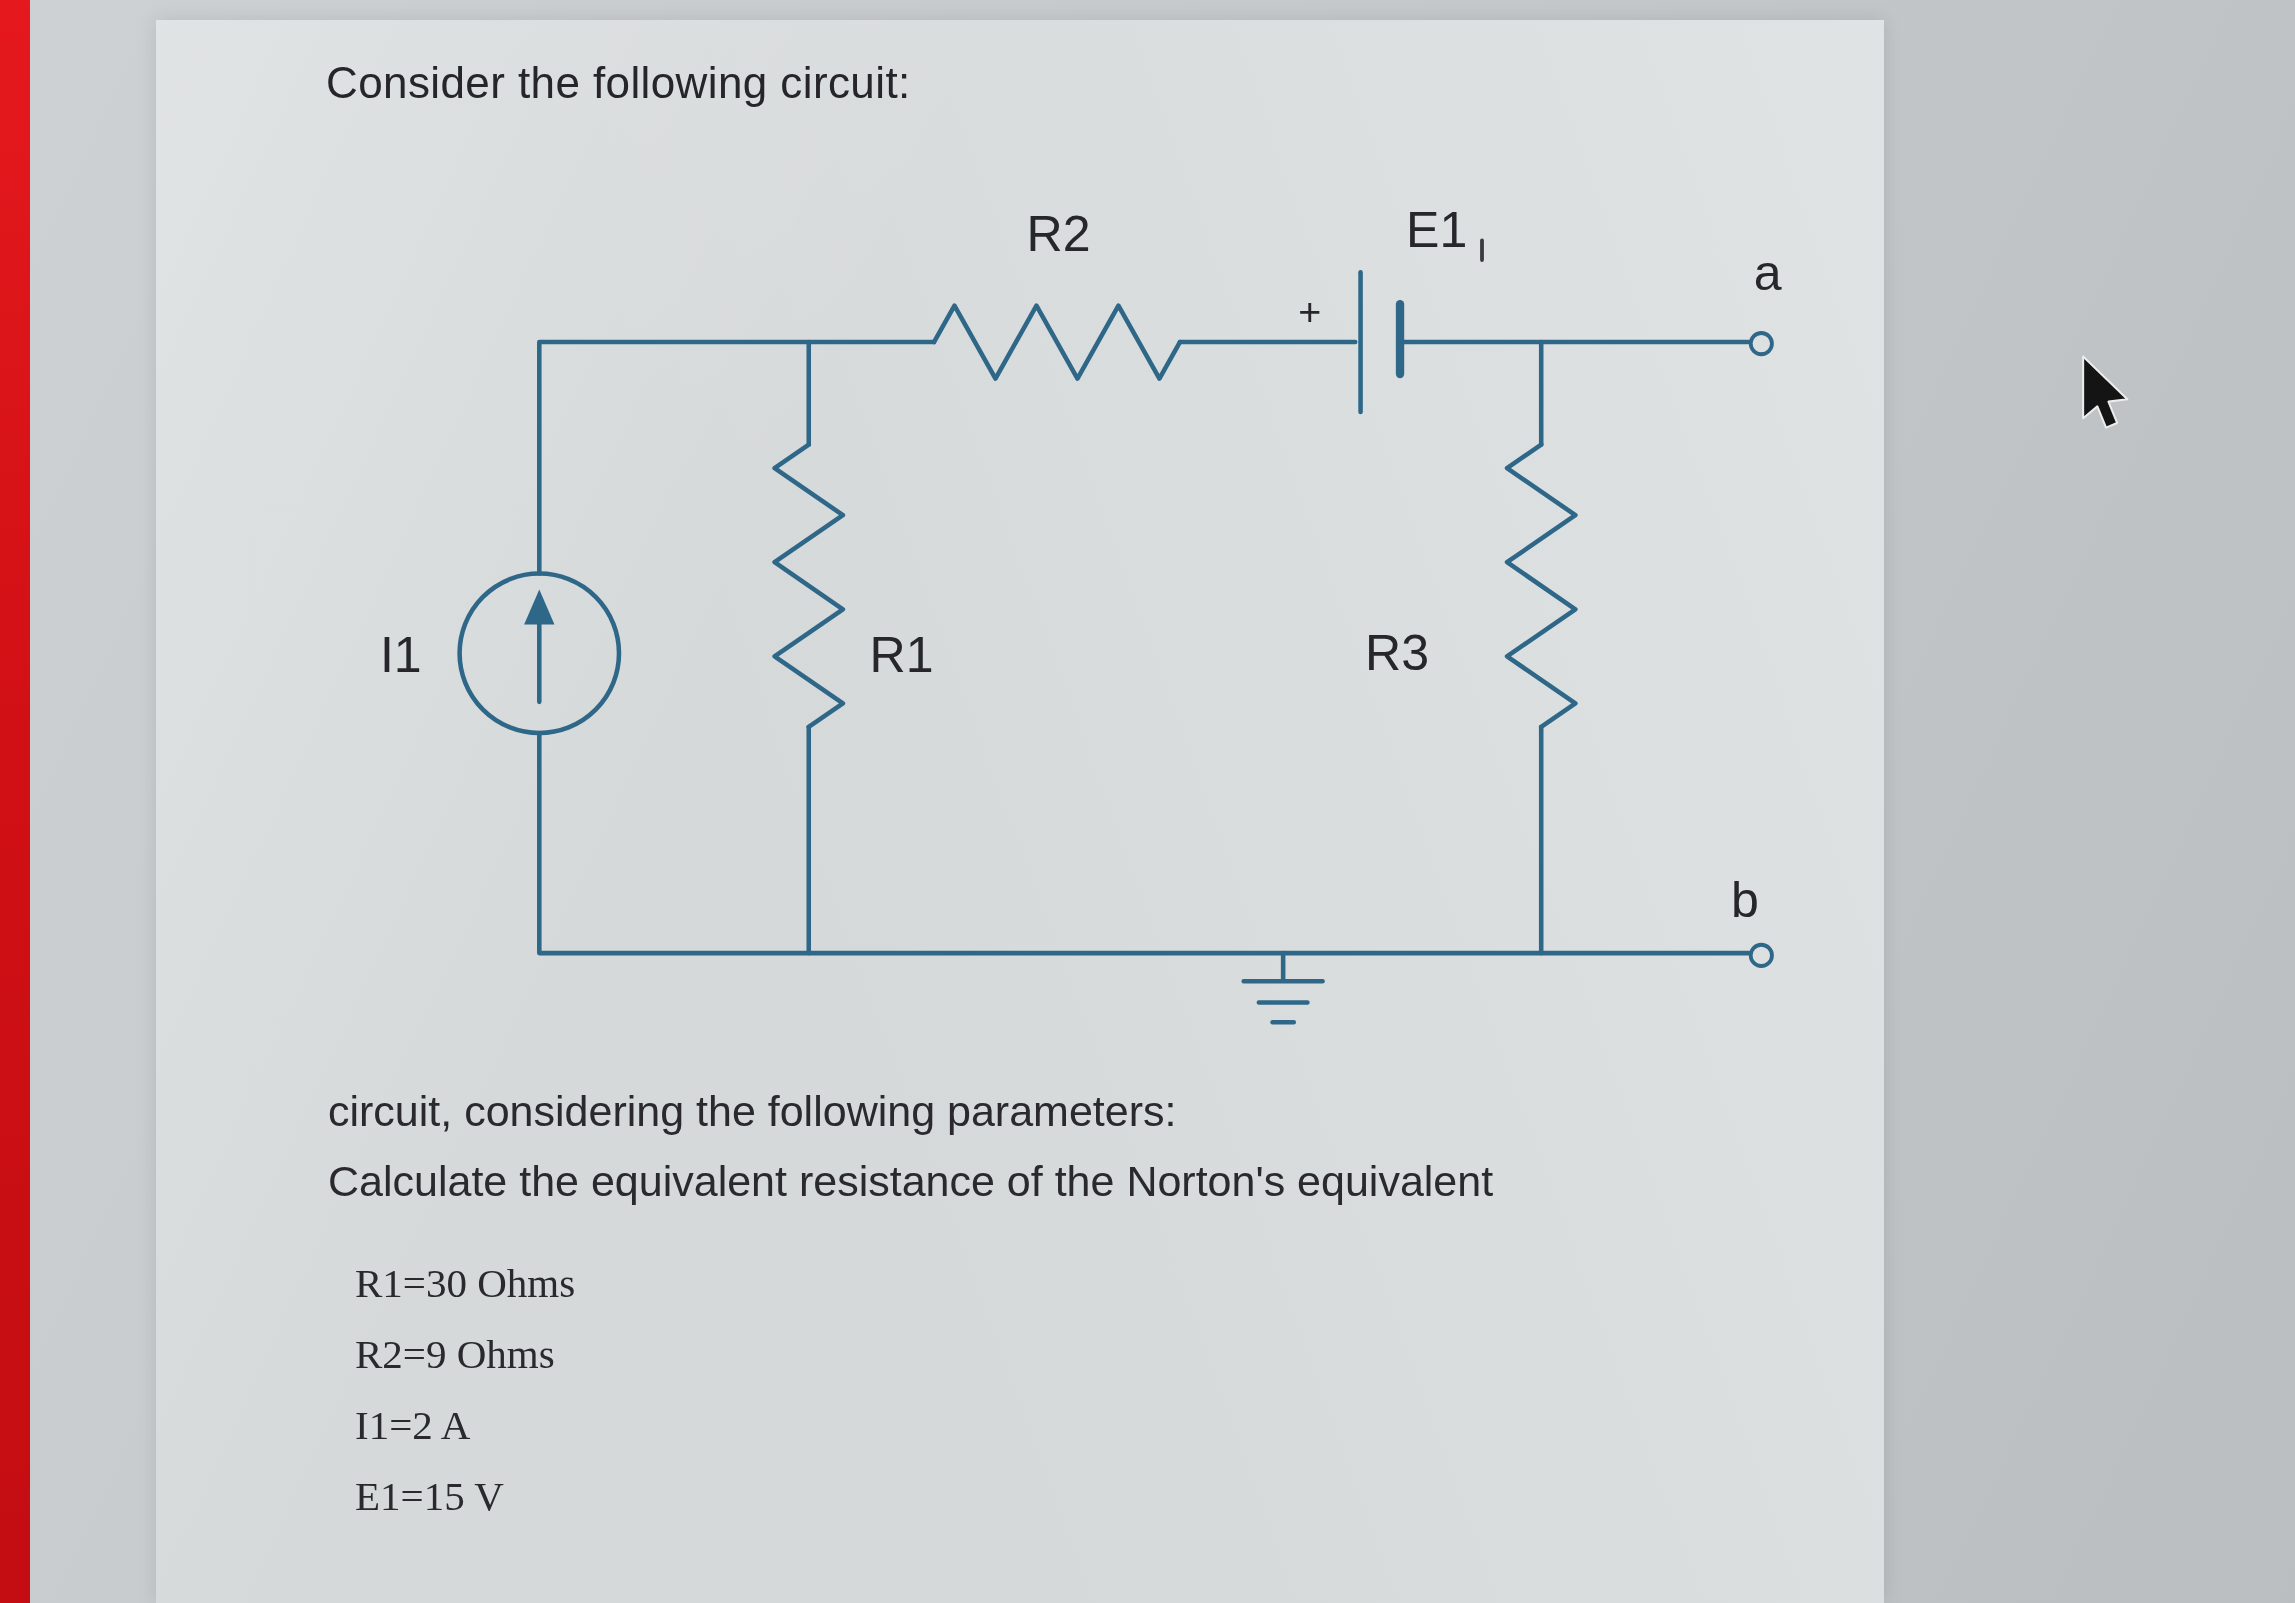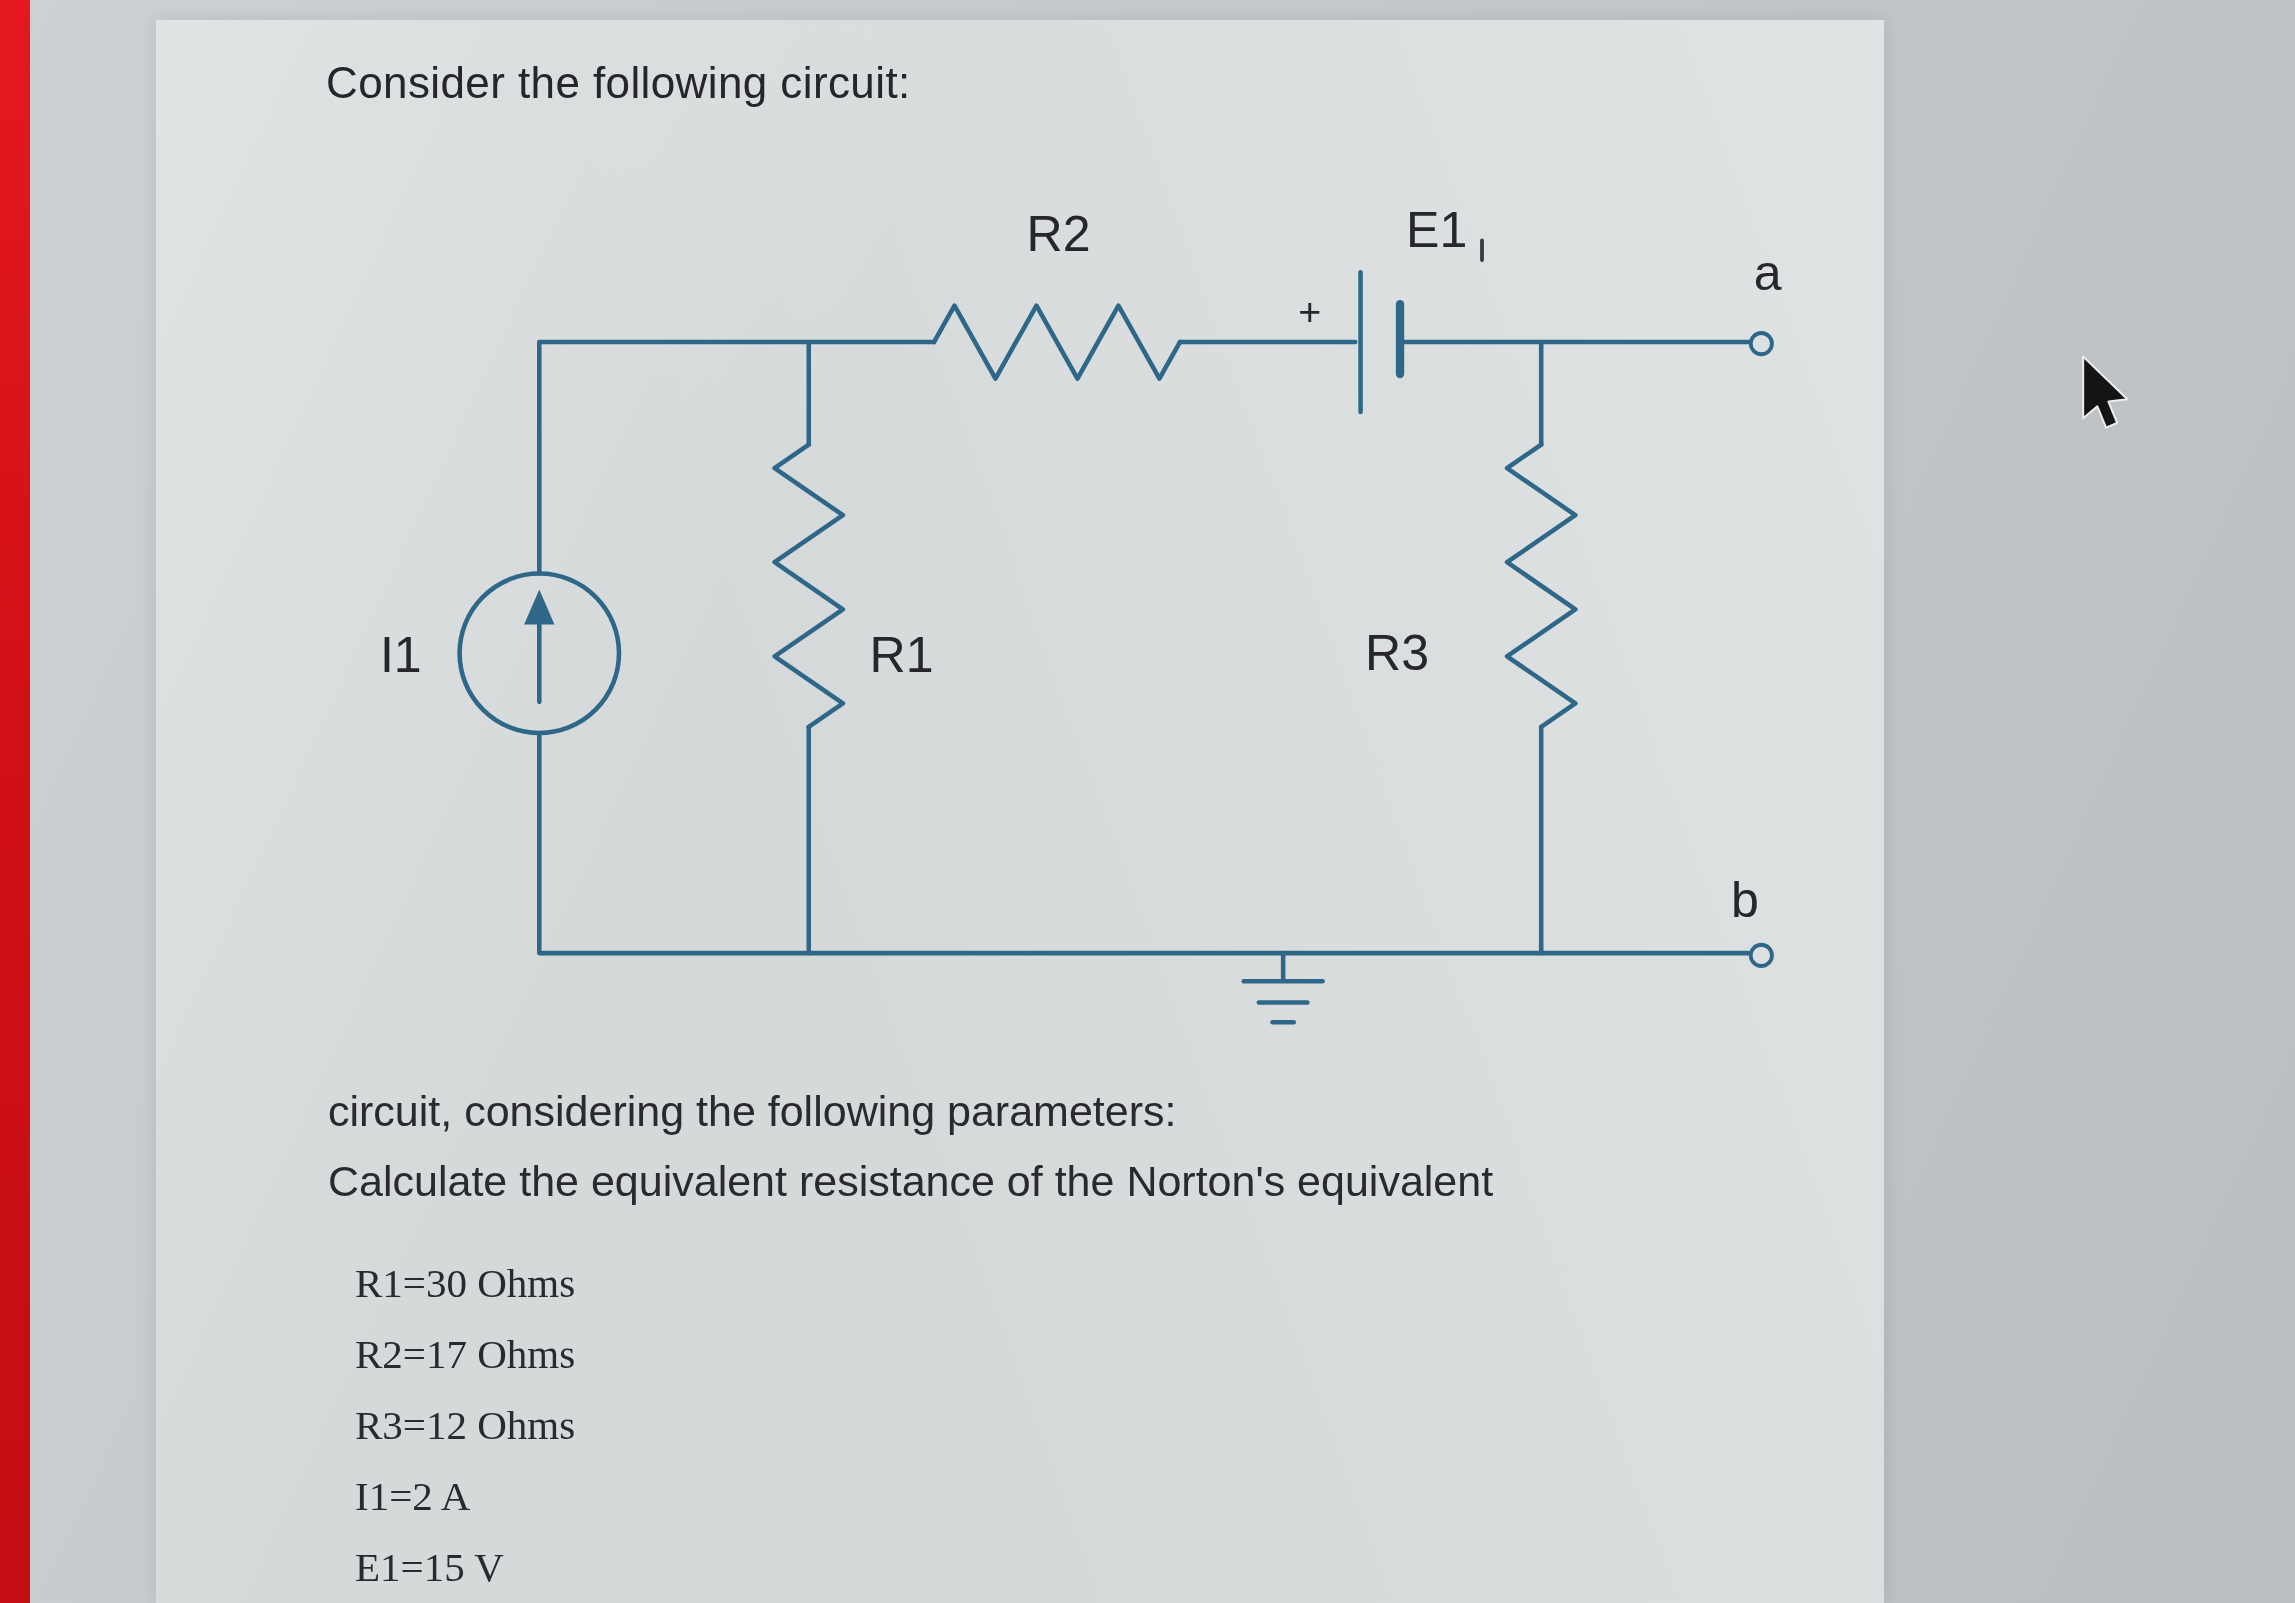--- a/index.html
+++ b/index.html
@@ -128,22 +128,21 @@
       </g>
     </svg>
 
     <div class="question-block">
       <div>circuit, considering the following parameters:</div>
       <div>Calculate the equivalent resistance of the Norton's equivalent</div>
     </div>
 
     <div class="params-block">
       <div>R1=30 Ohms</div>
-      <div>R2=17 Ohms</div>
-      <div>R3=12 Ohms</div>
+      <div>R2=9 Ohms</div>
       <div>I1=2 A</div>
       <div>E1=15 V</div>
     </div>
 
   </div>
 
   <svg class="cursor" viewBox="0 0 40 50">
     <path d="M3 1 L3 40 L12 32.5 L17.5 46 L24.5 43 L19 29.5 L31 28 Z" fill="#141414" stroke="#ececec" stroke-width="1.3" stroke-linejoin="round"></path>
   </svg>
 

